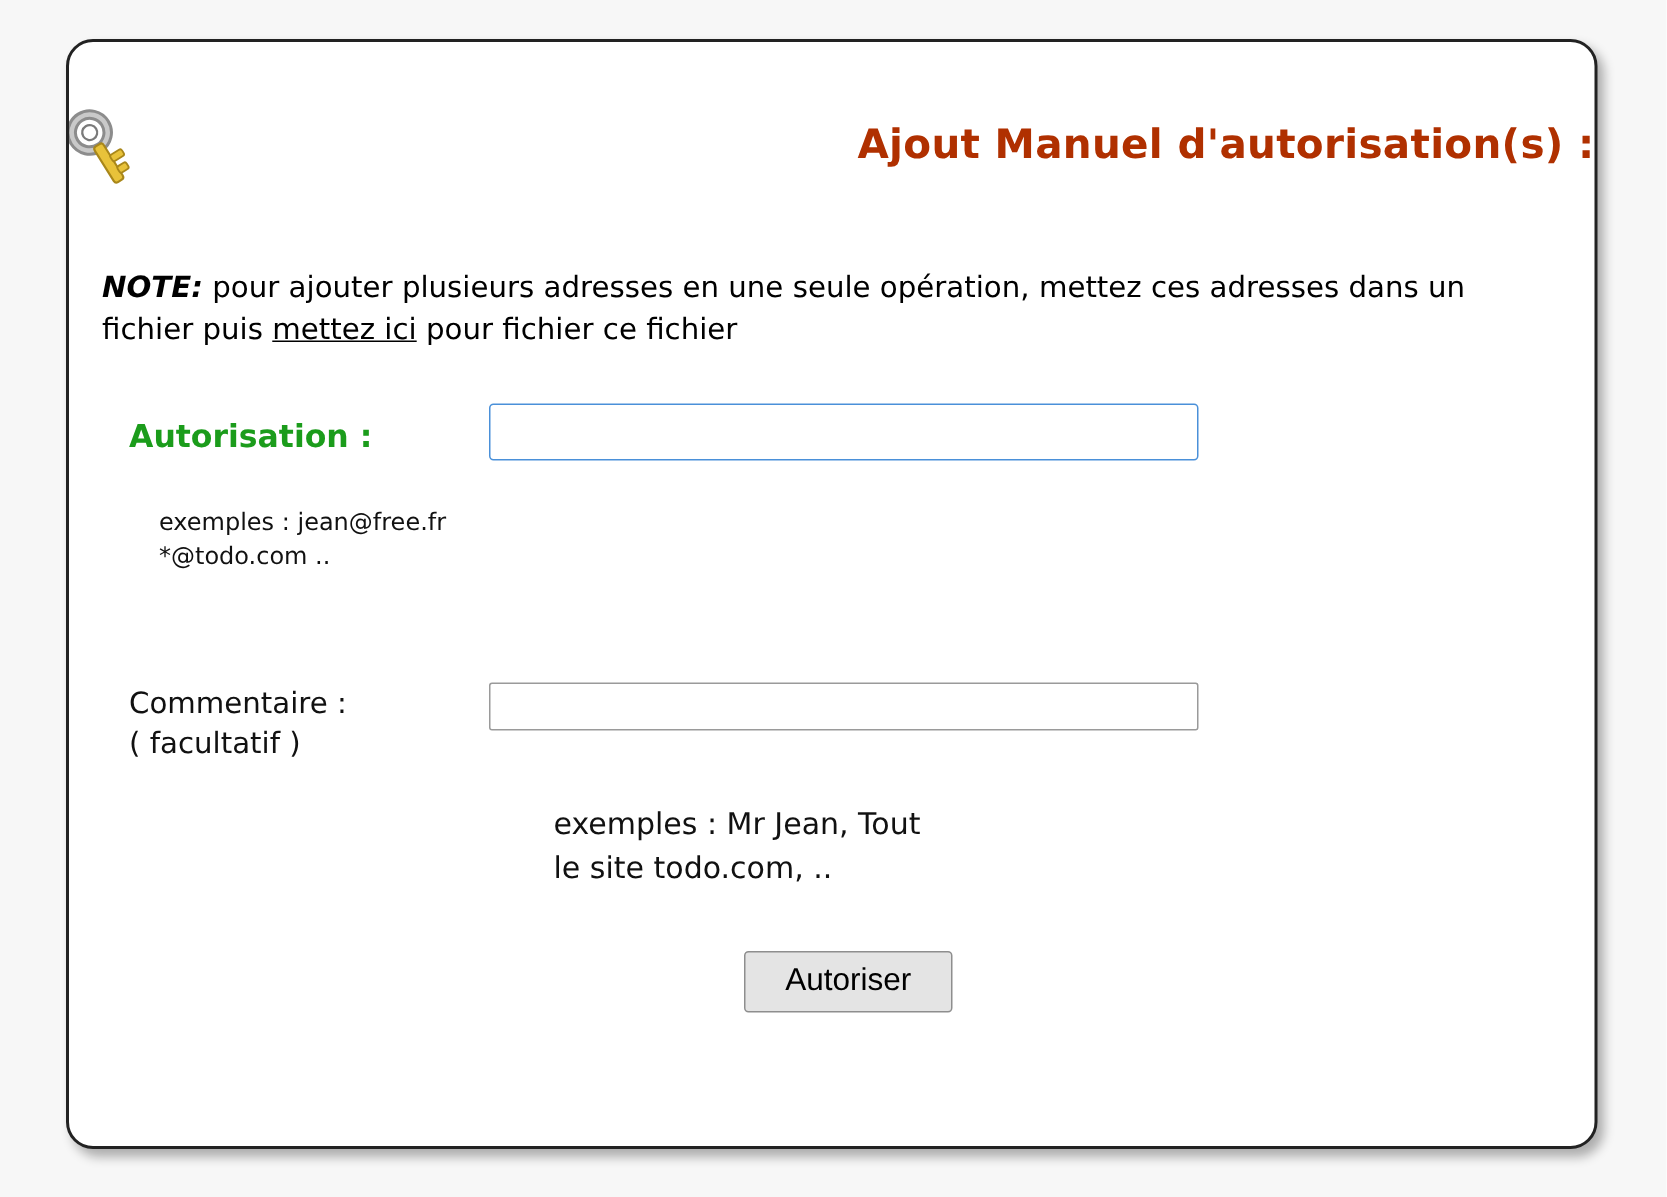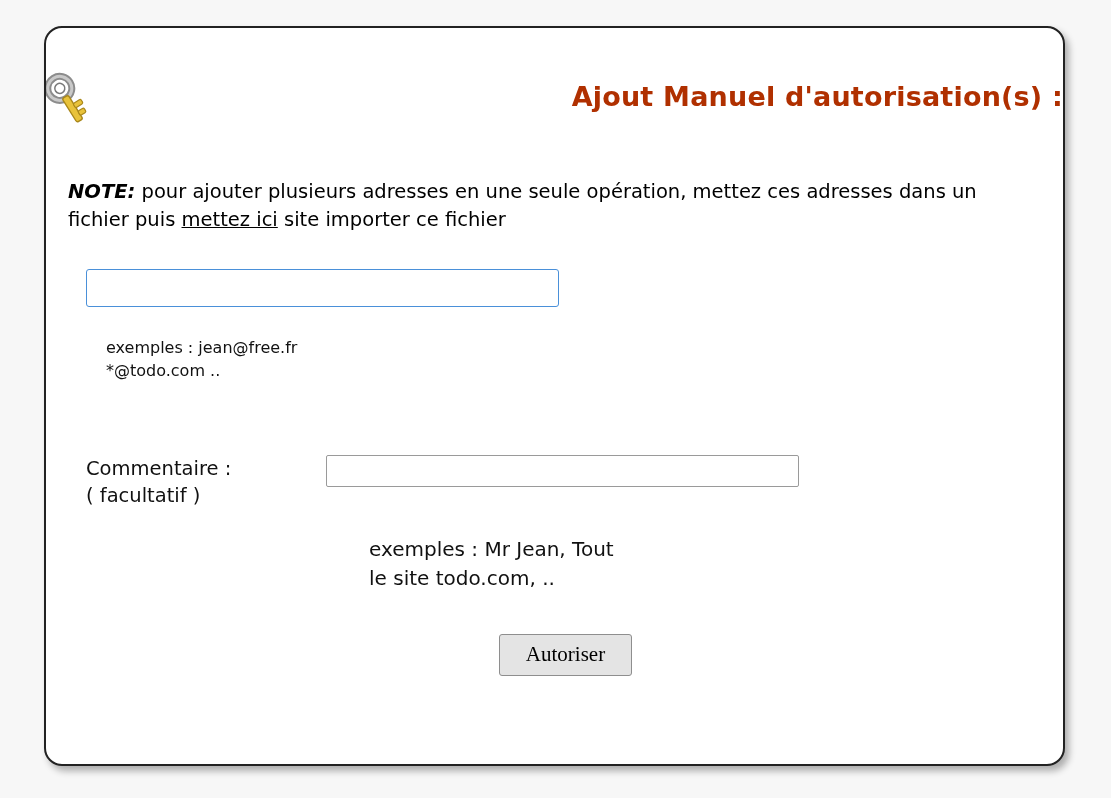--- a/index.html
+++ b/index.html
@@ -148,21 +148,21 @@
   }
 
   .submit-wrap {
     margin-top: 42px;
     padding-right: 18px;
     display: flex;
     justify-content: center;
   }
 
   .submit-button {
-    font-family: Liberation Serif, serif;
+    font-family: Liberation Sans, sans-serif;
     font-size: 21px;
     color: #000000;
     background: #e4e4e4;
     border: 1px solid #8e8e8e;
     border-radius: 3px;
     padding: 7px 26px 8px 26px;
     cursor: pointer;
   }
 </style>
 </head>
@@ -181,26 +181,27 @@
             <rect x="16.5" y="26" width="7" height="28" rx="2" fill="#e8c23a" stroke="#a9871a" stroke-width="1.4"></rect>
             <rect x="23" y="36" width="9" height="5" rx="1.5" fill="#e8c23a" stroke="#a9871a" stroke-width="1.2"></rect>
             <rect x="23" y="45" width="7" height="5" rx="1.5" fill="#e8c23a" stroke="#a9871a" stroke-width="1.2"></rect>
           </g>
         </svg>
       </span>
       <span class="header-title">Ajout Manuel d'autorisation(s) :</span>
     </div>
 
     <div class="note">
-      <b>NOTE:</b><span> pour ajouter plusieurs adresses en une seule opération, mettez ces adresses dans un fichier puis </span><a class="link">mettez ici</a><span> site importer ce fichier</span>
+      <b>NOTE:</b><span> pour ajouter plusieurs adresses en une seule opération, mettez ces adresses dans un fichier puis </span><a class="link">mettez ici</a><span> pour fichier ce fichier</span>
     </div>
 
     <div class="form">
 
       <div class="row row-auth">
+        <div class="label-auth">Autorisation :</div>
         <input class="input-auth" type="text" value="" style="">
       </div>
 
       <div class="hint-auth">exemples : jean@free.fr
 *@todo.com ..</div>
 
       <div class="row row-comment">
         <div class="label-comment">Commentaire :
 ( facultatif )</div>
         <input class="input-comment" type="text" value="" style="">

